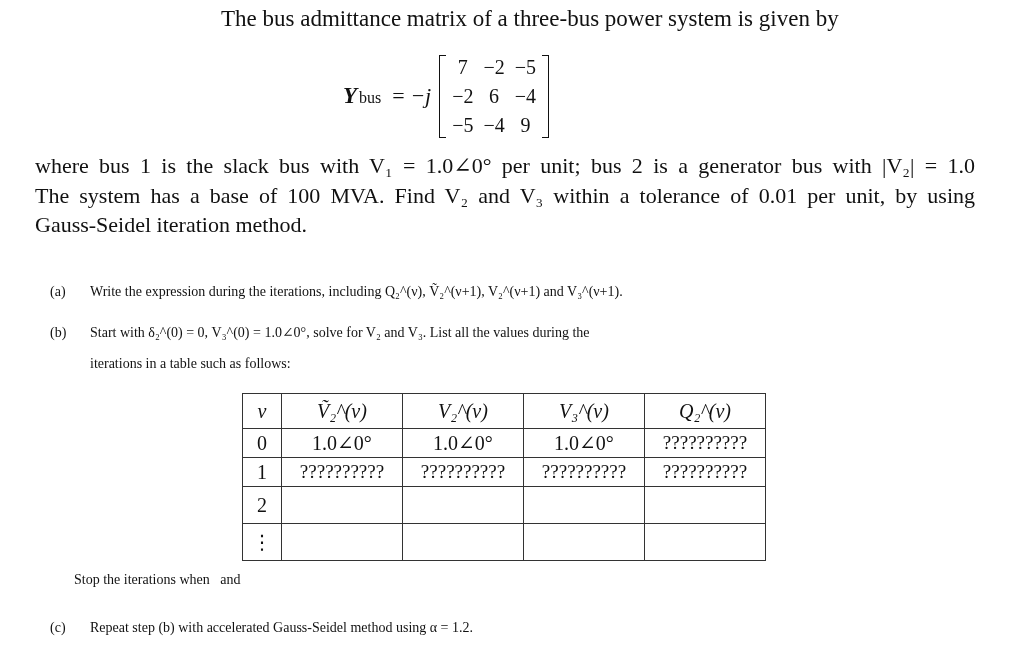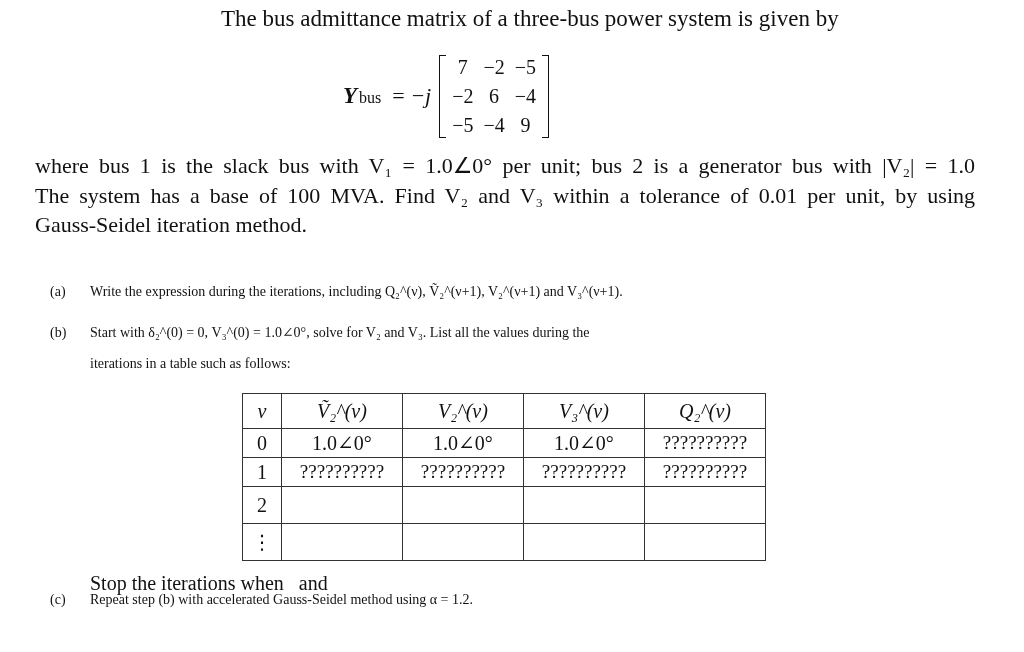--- a/index.html
+++ b/index.html
@@ -21,44 +21,44 @@
     .mat { position: relative; margin-left: 8px; padding: 0 8px; }
     .mat::before, .mat::after {
       content: ""; position: absolute; top: 2px; bottom: 2px; width: 6px;
       border-top: 1.5px solid #111; border-bottom: 1.5px solid #111;
     }
     .mat::before { left: 0; border-left: 1.5px solid #111; }
     .mat::after { right: 0; border-right: 1.5px solid #111; }
     .mat table { border-collapse: collapse; font-size: 20px; }
     .mat td { text-align: center; padding: 0 5px; height: 29px; }
 
-    .para { position: absolute; left: 35px; width: 940px; font-size: 22px; line-height: 29.5px; text-align: justify; font-family: Liberation Serif, serif; }
+    .para { position: absolute; left: 35px; width: 940px; font-size: 22px; line-height: 29.5px; text-align: justify; }
     #desc { top: 151px; }
     .line { display: block; white-space: nowrap; text-align: justify; text-align-last: justify; }
     .line.last { text-align-last: left; }
 
     .item { position: absolute; left: 50px; font-size: 14px; white-space: nowrap; }
     .item .lbl { display: inline-block; width: 40px; }
     #part-a { top: 284px; }
     #part-b { top: 324px; width: 920px; }
     #part-b2 { top: 356px; left: 90px; }
-    #part-c { top: 592px; }
+    #part-c { top: 620px; }
 
     #iter-table { position: absolute; left: 242px; top: 393px; border-collapse: collapse; font-size: 20px; }
     #iter-table th, #iter-table td {
       border: 1.3px solid #333; text-align: center; padding: 0 4px; font-weight: normal;
     }
     #iter-table th { height: 34px; }
     #iter-table td { height: 28px; }
     #iter-table .tall td { height: 36px; }
     #iter-table .c0 { width: 30px; }
     #iter-table .c1, #iter-table .c2, #iter-table .c3, #iter-table .c4 { width: 112px; }
     .qm { letter-spacing: 0px; font-size: 19px; }
 
-    #stop-line { left: 90px; top: 572px; font-size: 20px; display: flex; align-items: center; }
+    #stop-line { left: 74px; top: 572px; font-size: 14px; display: flex; align-items: center; }
   </style>
 </head>
 <body>
 
 <div id="intro" class="abs">The bus admittance matrix of a three-bus power system is given by</div>
 
 <div id="matrix-eq" class="abs">
   <span class="lhs">
     <b>Y</b><span class="bus">bus</span>
     &nbsp;<span>=</span>&nbsp;<span class="it">−j</span>

